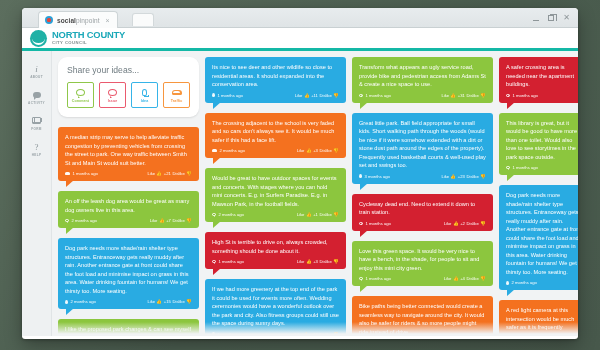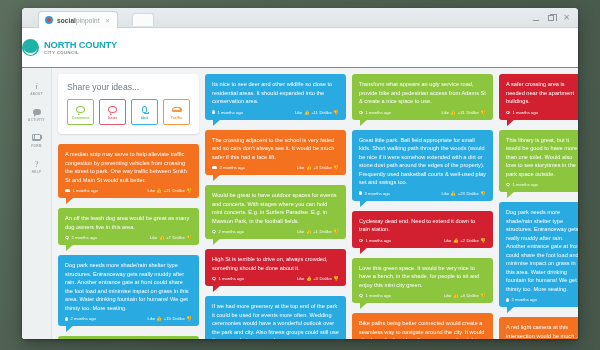--- a/index.html
+++ b/index.html
@@ -66,25 +66,25 @@
     position:absolute; right: 8px; top: 0; height:20px;
     display:flex; align-items:center; gap:9px;
   }
   .win-ctrls span{ color:#8e9699; font-size:8px; line-height:1; }
   .wc-min{ display:block; width:6px; height:1px; background:#8e9699; margin-top:4px;}
   .wc-max{ display:block; width:6px; height:6px; border:1px solid #8e9699; position:relative;}
   .wc-max::before{content:"";position:absolute;left:1px;top:-2px;width:6px;height:6px;border:1px solid #8e9699;border-bottom:none;border-left:none;}
 
   
   .site-header{
-    height: 40px;
+    height: 23px;
     background:#ffffff;
-    border-bottom:1px solid #14b8a6;
+    border-bottom:3px solid #14b8a6;
     display:flex; align-items:center;
-    padding-left: 0;
+    padding-left: 8px;
   }
   .logo-mark{
     width: 17px; height: 17px; border-radius:50%;
     background:#1fb1a6; position:relative; flex:none; overflow:hidden;
   }
   .logo-mark::after{
     content:""; position:absolute; left:2px; top:4.5px;
     width:13px; height:9px;
     border-bottom:2.4px solid #ffffff;
     border-radius:0 0 10px 10px;
@@ -126,21 +126,21 @@
     flex:1;
     padding: 6px 0 0 6px;
     overflow:hidden;
   }
   .cols{ display:flex; gap:6px; }
   .col{ width:141px; flex:none; display:flex; flex-direction:column; gap:10px; }
   .col-4{ width: 92px; }
 
   
   .share-card{
-    background:#fff; border-radius:4px;
+    background:#fff; border-radius:9px;
     padding:8px 9px 9px;
     box-shadow:0 1px 2px rgba(0,0,0,.10);
   }
   .share-title{ font-size:8.6px; color:#6f7b80; margin-bottom:7px; }
   .cat-row{ display:flex; gap:5px; }
   .cat{
     width:29px; height:26px; border-radius:2px;
     border:1.2px solid; background:#fff;
     display:flex; flex-direction:column; align-items:center; justify-content:center; gap:1px;
     cursor:pointer;

